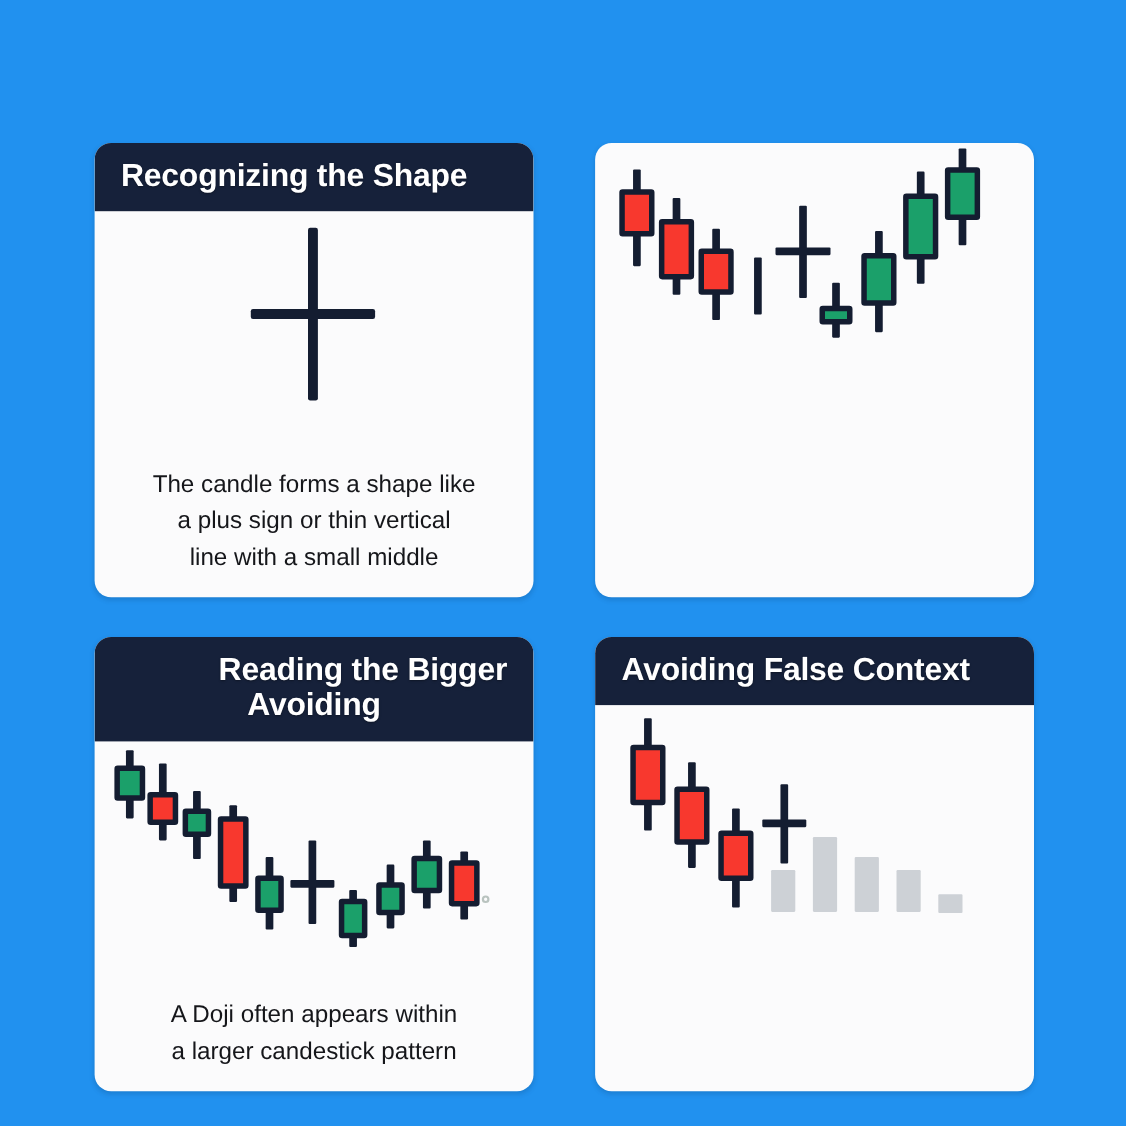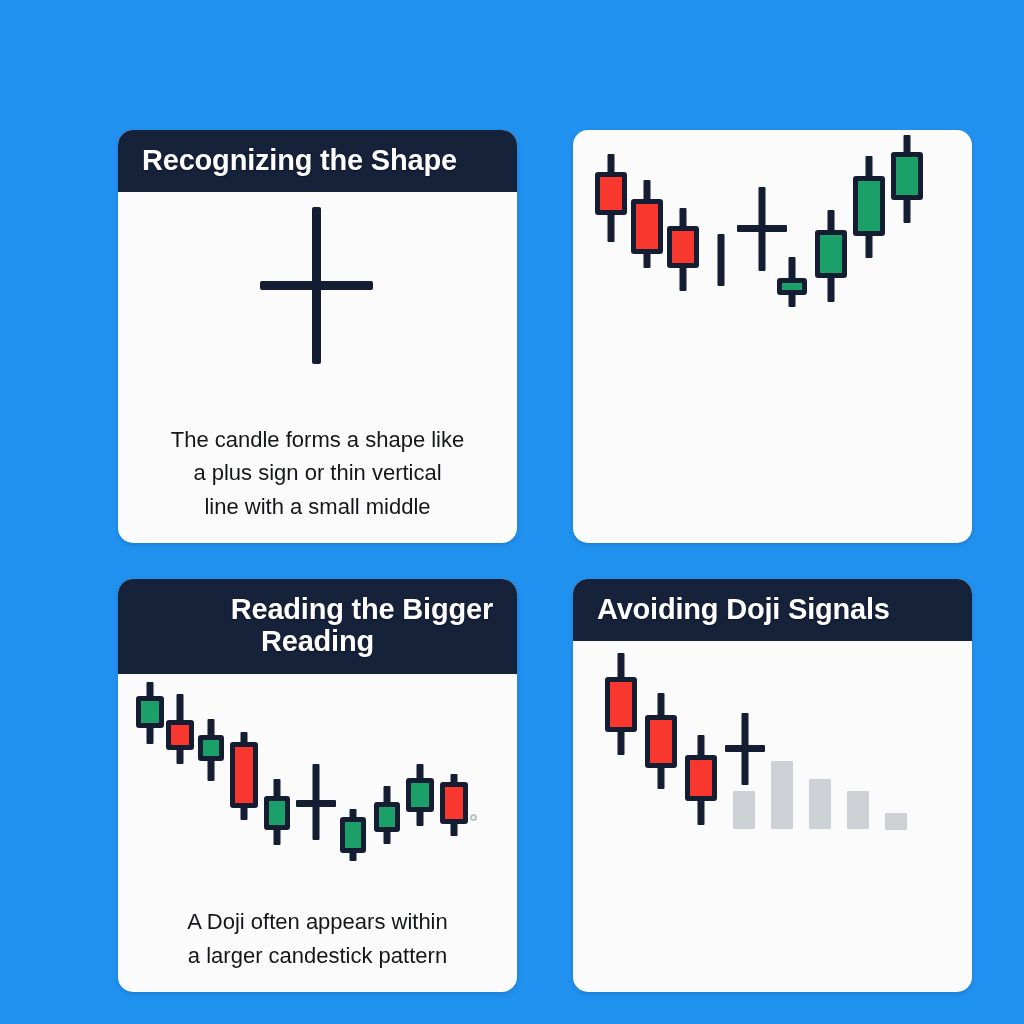--- a/index.html
+++ b/index.html
@@ -6,21 +6,21 @@
   body{
     width:1024px;height:1024px;
     background:#2191ef;
     font-family:"Liberation Sans", sans-serif;
     overflow:hidden;
   }
   .board{
     position:relative;
     width:1024px;height:804px;
     box-sizing:border-box;
-    padding:130px 84px 34px 118px;
+    padding:130px 84px 34px 86px;
     display:grid;
     grid-template-columns:399px 399px;
     grid-template-rows:413px 413px;
     column-gap:56px;
     row-gap:36px;
   }
   .card{
     background:#fbfbfc;
     border-radius:15px;
     overflow:hidden;
@@ -195,21 +195,21 @@
           </div>
 
         </div>
       </div>
     </div>
   </div>
 
   <div class="card">
     <div class="card-header two-line">
       <span class="line1">Reading the Bigger</span>
-      <span class="line2">Reading</span>
+      <span class="line2">Avoiding</span>
     </div>
     <div class="card-body">
       <div class="chart-area">
         <div class="chart">
 
           <div class="candle" style="left:18px;top:8px;width:28px;height:62px;">
             <div class="wick" style="top:0;height:62px;"></div>
             <div class="body-box up" style="top:14px;height:32px;"></div>
           </div>
 
@@ -261,21 +261,21 @@
           <div class="tiny-mark" style="left:352px;top:140px;"></div>
 
         </div>
       </div>
       <div class="caption center">A Doji often appears within
 a larger candestick pattern</div>
     </div>
   </div>
 
   <div class="card">
-    <div class="card-header">Avoiding Doji Signals</div>
+    <div class="card-header">Avoiding False Context</div>
     <div class="card-body">
       <div class="chart-area">
         <div class="chart">
 
           <div class="candle" style="left:32px;top:12px;width:32px;height:102px;">
             <div class="wick" style="top:0;height:102px;"></div>
             <div class="body-box down" style="top:24px;height:55px;"></div>
           </div>
 
           <div class="candle" style="left:72px;top:52px;width:32px;height:96px;">

